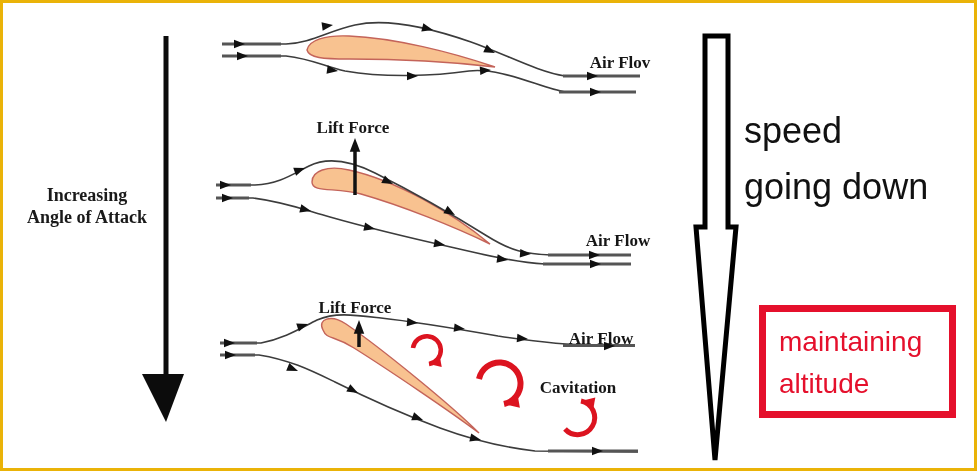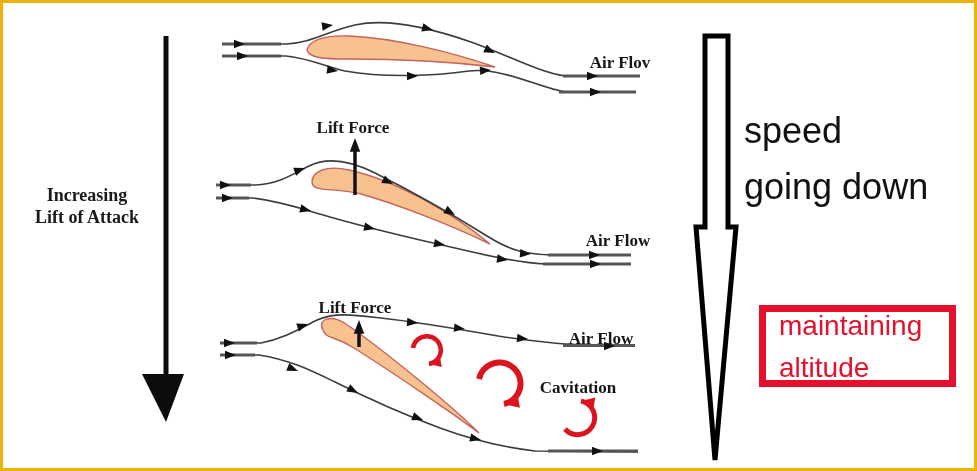--- a/index.html
+++ b/index.html
@@ -14,21 +14,21 @@
     position:absolute;left:8px;top:182px;width:152px;text-align:center;
     font-family:"Liberation Serif",serif;font-weight:bold;font-size:18px;
     color:#1a1a1a;line-height:1.2;
   }
   .aoa-label span{display:block;}
   .speed-note{
     position:absolute;left:741px;top:100px;width:195px;
     font-size:36px;color:#111;line-height:1.55;
   }
   .altitude-box{
-    position:absolute;left:756px;top:302px;width:197px;height:82px;
+    position:absolute;left:756px;top:302px;width:197px;height:113px;
     border:7px solid #E5102C;box-sizing:border-box;background:#fff;
     display:flex;align-items:center;
   }
   .altitude-box .txt{
     padding:2px 4px 0 13px;font-size:28px;color:#E5102C;line-height:1.5;
   }
 </style>
 </head>
 <body>
 
@@ -153,21 +153,21 @@
       <text class="svg-lbl" x="352" y="310" text-anchor="middle">Lift Force</text>
       <text class="svg-lbl" x="598" y="341" text-anchor="middle">Air Flow</text>
       <text class="svg-lbl" x="575" y="390" text-anchor="middle">Cavitation</text>
     </g>
 
     <polygon points="702,33 725,33 725,224 733,224 712,457 693,224 702,224" fill="#ffffff" stroke="#000000" stroke-width="5" stroke-linejoin="miter"></polygon>
   </svg>
 
   <div class="aoa-label">
     <span>Increasing</span>
-    <span>Lift of Attack</span>
+    <span>Angle of Attack</span>
   </div>
 
   <div class="speed-note">speed going down</div>
 
   <div class="altitude-box">
     <div class="txt">maintaining altitude</div>
   </div>
 
 </div>
 

